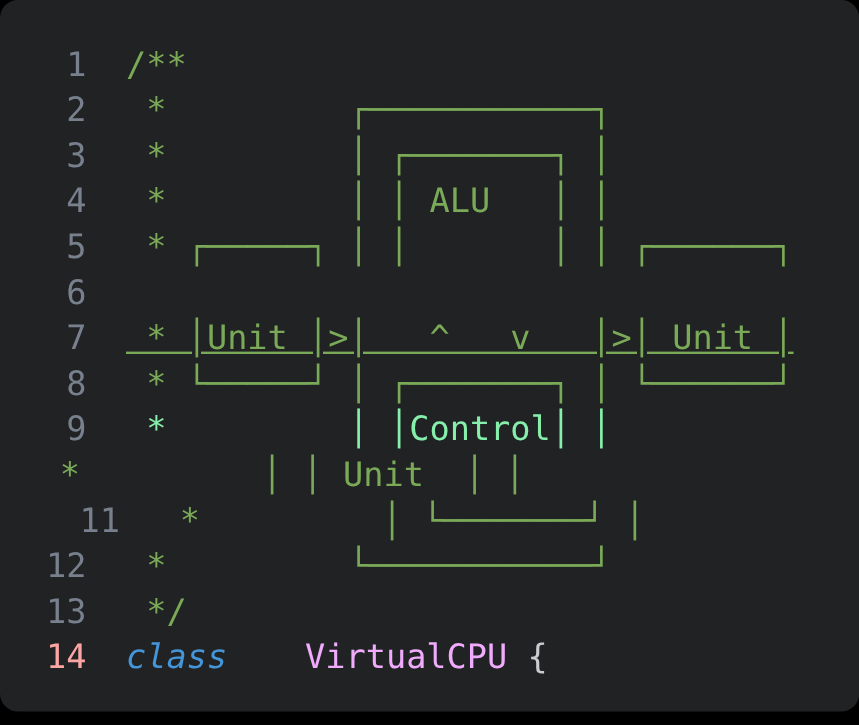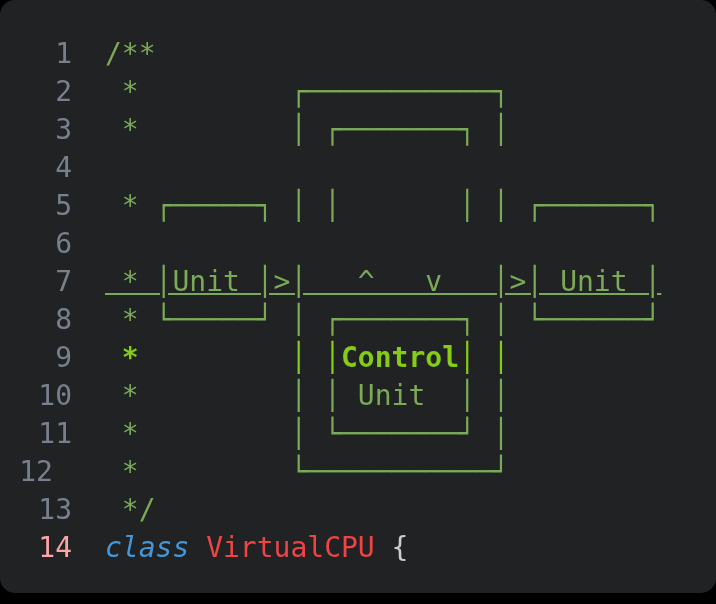--- a/index.html
+++ b/index.html
@@ -41,25 +41,25 @@
   }
 </style>
 </head>
 <body style="background: rgb(0, 0, 0);">
 
 <div class="window" style="background: rgb(33, 34, 35);">
   <div class="editor">
       <div class="row"><span class="ln" style="color: rgb(120, 128, 142);">1</span><span class="code"><span style="color: rgb(122, 170, 88);">/**</span></span></div>
       <div class="row"><span class="ln" style="color: rgb(120, 128, 142);">2</span><span class="code"><span style="color: rgb(122, 170, 88);"> *         ┌───────────┐</span></span></div>
       <div class="row"><span class="ln" style="color: rgb(120, 128, 142);">3</span><span class="code"><span style="color: rgb(122, 170, 88);"> *         │ ┌───────┐ │</span></span></div>
-      <div class="row"><span class="ln" style="color: rgb(120, 128, 142);">4</span></div>
+      <div class="row"><span class="ln" style="color: rgb(120, 128, 142);">4</span><span class="code"><span style="color: rgb(122, 170, 88);"> *         │ │ ALU   │ │</span></span></div>
       <div class="row"><span class="ln" style="color: rgb(120, 128, 142);">5</span><span class="code"><span style="color: rgb(122, 170, 88);"> * ┌─────┐ │ │       │ │ ┌──────┐</span></span></div>
       <div class="row"><span class="ln" style="color: rgb(120, 128, 142);">6</span></div>
       <div class="row"><span class="ln" style="color: rgb(120, 128, 142);">7</span><span class="code"><span style="color: rgb(122, 170, 88); text-decoration: underline;"> * │Unit │&gt;│   ^   v   │&gt;│ Unit │</span></span></div>
       <div class="row"><span class="ln" style="color: rgb(120, 128, 142);">8</span><span class="code"><span style="color: rgb(122, 170, 88);"> * └─────┘ │ ┌───────┐ │ └──────┘</span></span></div>
-      <div class="row"><span class="ln" style="color: rgb(120, 128, 142);">9</span><span class="code"><span style="color: #84cc16; font-weight: bold;"> *         │ │Control│ │</span></span></div>
-      <div class="row"><span class="ln" style="color: rgb(120, 128, 142);">10</span><span class="code"><span style="color: rgb(122, 170, 88);"> *         │ │ Unit  │ │</span></span></div>
-      <div class="row"><span class="ln" style="color: rgb(120, 128, 142);">11</span><span class="code"><span style="color: rgb(122, 170, 88);"> *         │ └───────┘ │</span></span></div>
-      <div class="row"><span class="ln" style="color: rgb(120, 128, 142); text-align: center;">12</span><span class="code"><span style="color: rgb(122, 170, 88);"> *         └───────────┘</span></span></div>
+      <div class="row"><span class="ln" style="color: rgb(120, 128, 142);">9</span><span class="code"><span style="color: #86efac;"> *         │ │Control│ │</span></span></div>
+      <div class="row"><span class="code"><span style="color: rgb(122, 170, 88);"> *         │ │ Unit  │ │</span></span></div>
+      <div class="row"><span class="ln" style="color: rgb(120, 128, 142); padding-left: 28px;">11</span><span class="code"><span style="color: rgb(122, 170, 88);"> *         │ └───────┘ │</span></span></div>
+      <div class="row"><span class="ln" style="color: rgb(120, 128, 142);">12</span><span class="code"><span style="color: rgb(122, 170, 88);"> *         └───────────┘</span></span></div>
       <div class="row"><span class="ln" style="color: rgb(120, 128, 142); text-align: right;">13</span><span class="code"><span style="color: rgb(122, 170, 88);"> */</span></span></div>
-      <div class="row"><span class="ln" style="color: #fca5a5;">14</span><span class="code"><span style="color: rgb(68, 150, 216); font-style: italic;">class</span><span style="color: rgb(201, 204, 209);"> </span><span style="color: #ef4444;">VirtualCPU</span><span style="color: rgb(201, 204, 209);"> {</span></span></div>
+      <div class="row"><span class="ln" style="color: #fca5a5;">14</span><span class="code"><span style="color: rgb(68, 150, 216); font-style: italic;">class</span><span style="color: rgb(201, 204, 209);"> </span><span style="color: #f0abfc; margin-left: 48px;">VirtualCPU</span><span style="color: rgb(201, 204, 209);"> {</span></span></div>
     </div>
 </div>
 
 </body></html>

